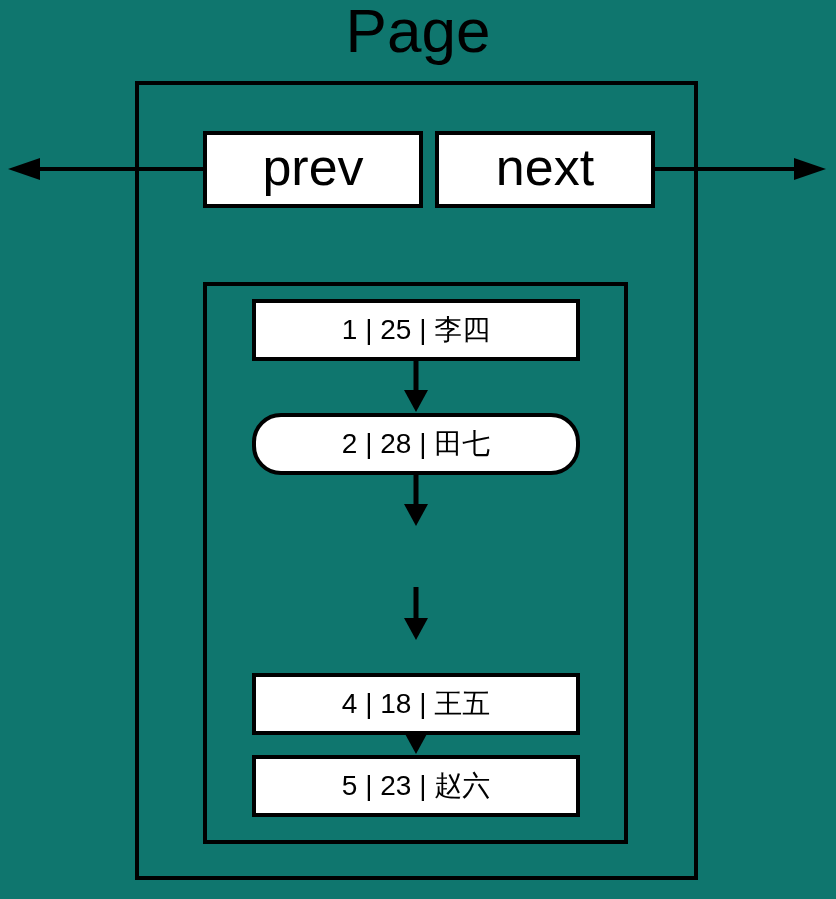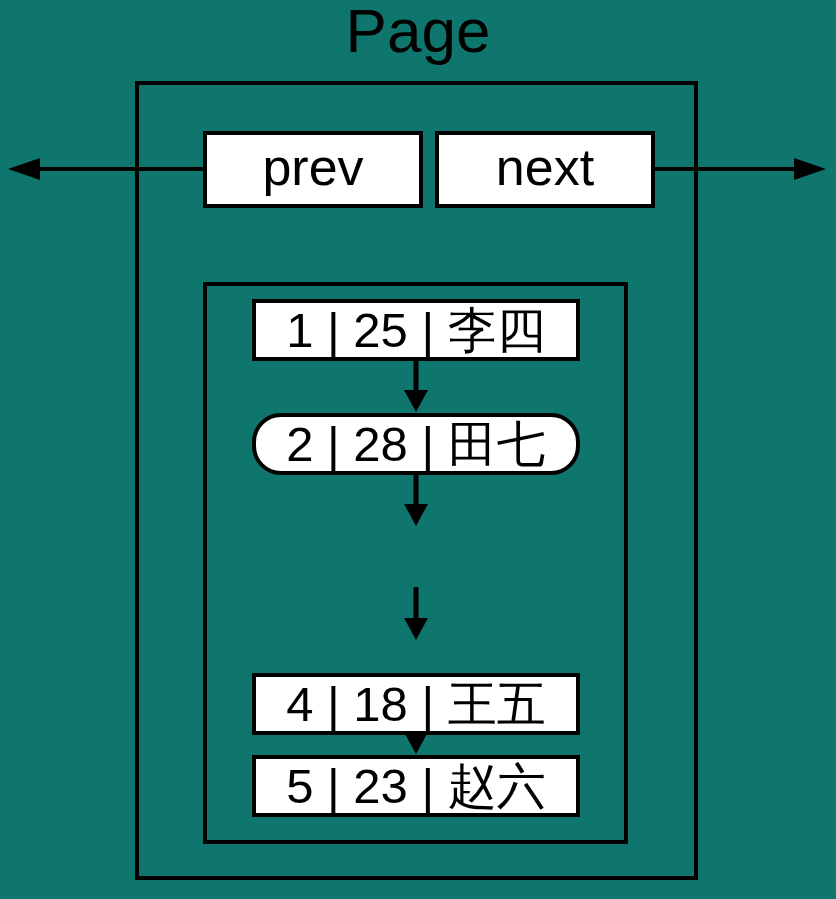--- a/index.html
+++ b/index.html
@@ -76,21 +76,21 @@
     position: absolute;
     left: 252px;
     width: 328px;
     height: 62px;
     border: 4px solid #000000;
     box-sizing: border-box;
     background: #ffffff;
     display: flex;
     align-items: center;
     justify-content: center;
-    font-size: 49px;
+    font-size: 28px;
     line-height: 1;
     white-space: pre;
   }
   .r0 { top: 299px; }
   .r1 { top: 413px; border-radius: 29px; }
   .r2 { top: 527px; }
   .r3 { top: 641px; margin-top: 32px; }
   .r4 { top: 755px; }
   .arrows-layer {
     position: absolute;

